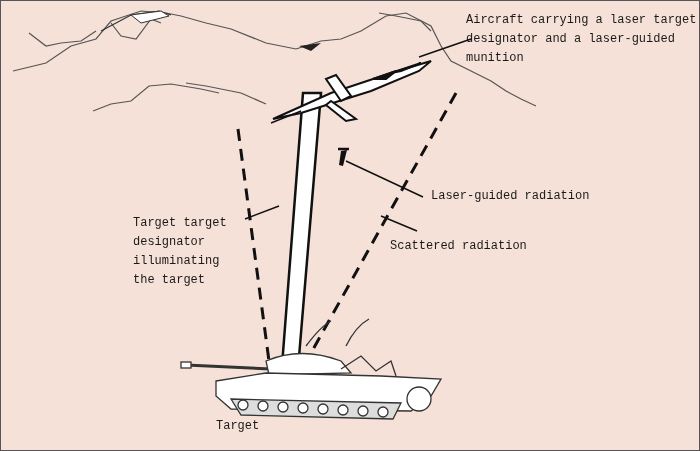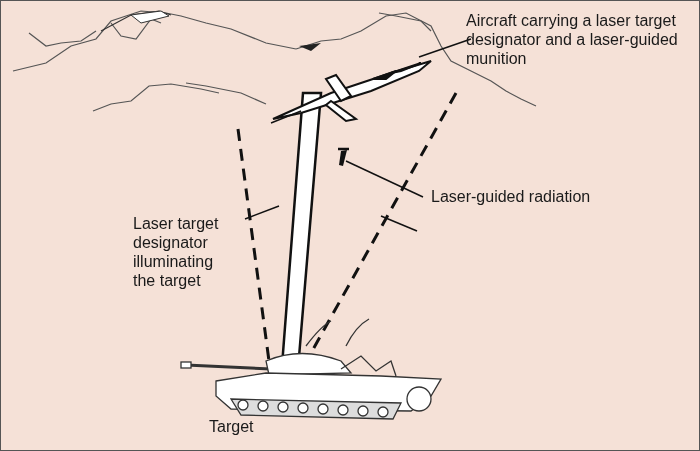--- a/index.html
+++ b/index.html
@@ -3,22 +3,22 @@
 <meta charset="utf-8">
 <style>
   html, body { margin: 0; padding: 0; }
   body { width: 700px; height: 451px; overflow: hidden; background: #f5e1d7; }
   .frame {
     position: absolute; left: 0; top: 0; width: 698px; height: 449px;
     border: 1px solid #555; background: #f5e1d7; overflow: hidden;
   }
   svg.scene { position: absolute; left: 0; top: 0; }
   .label {
-    position: absolute; font-family: Liberation Sans, sans-serif;
-    font-size: 16px; line-height: 19px; color: #1a1a1a; white-space: pre-line;
+    position: absolute; font-family: Liberation Mono, monospace;
+    font-size: 12px; line-height: 19px; color: #1a1a1a; white-space: pre-line;
   }
 </style>
 </head>
 <body>
 
 <div class="frame">
   <svg class="scene" width="700" height="451" viewBox="0 0 700 451">
 
     <g fill="none" stroke="#555" stroke-width="1.2">
       <path d="M12 70 L45 62 L70 45 L95 38 L110 20 L140 10 L165 12 L180 15 L205 22 L230 28 L265 42 L295 48"></path>
@@ -82,19 +82,20 @@
       <line x1="470" y1="38" x2="418" y2="56"></line>
       <line x1="244" y1="218" x2="278" y2="205"></line>
       <line x1="345" y1="160" x2="422" y2="196"></line>
       <line x1="380" y1="215" x2="416" y2="230"></line>
     </g>
   </svg>
 
   <div class="label" style="left:465px; top:10px;">Aircraft carrying a laser target
 designator and a laser-guided
           munition</div>
-  <div class="label" style="left:132px; top:213px;">Laser target
+  <div class="label" style="left:132px; top:213px;">Target target
 designator
 illuminating
 the target</div>
   <div class="label" style="left:430px; top:186px;">Laser-guided radiation</div>
-  <div class="label" style="left:208px; top:416px;">Target</div>
+  <div class="label" style="left:389px; top:236px;">Scattered radiation</div>
+  <div class="label" style="left:215px; top:416px;">Target</div>
 </div>
 
 </body></html>

